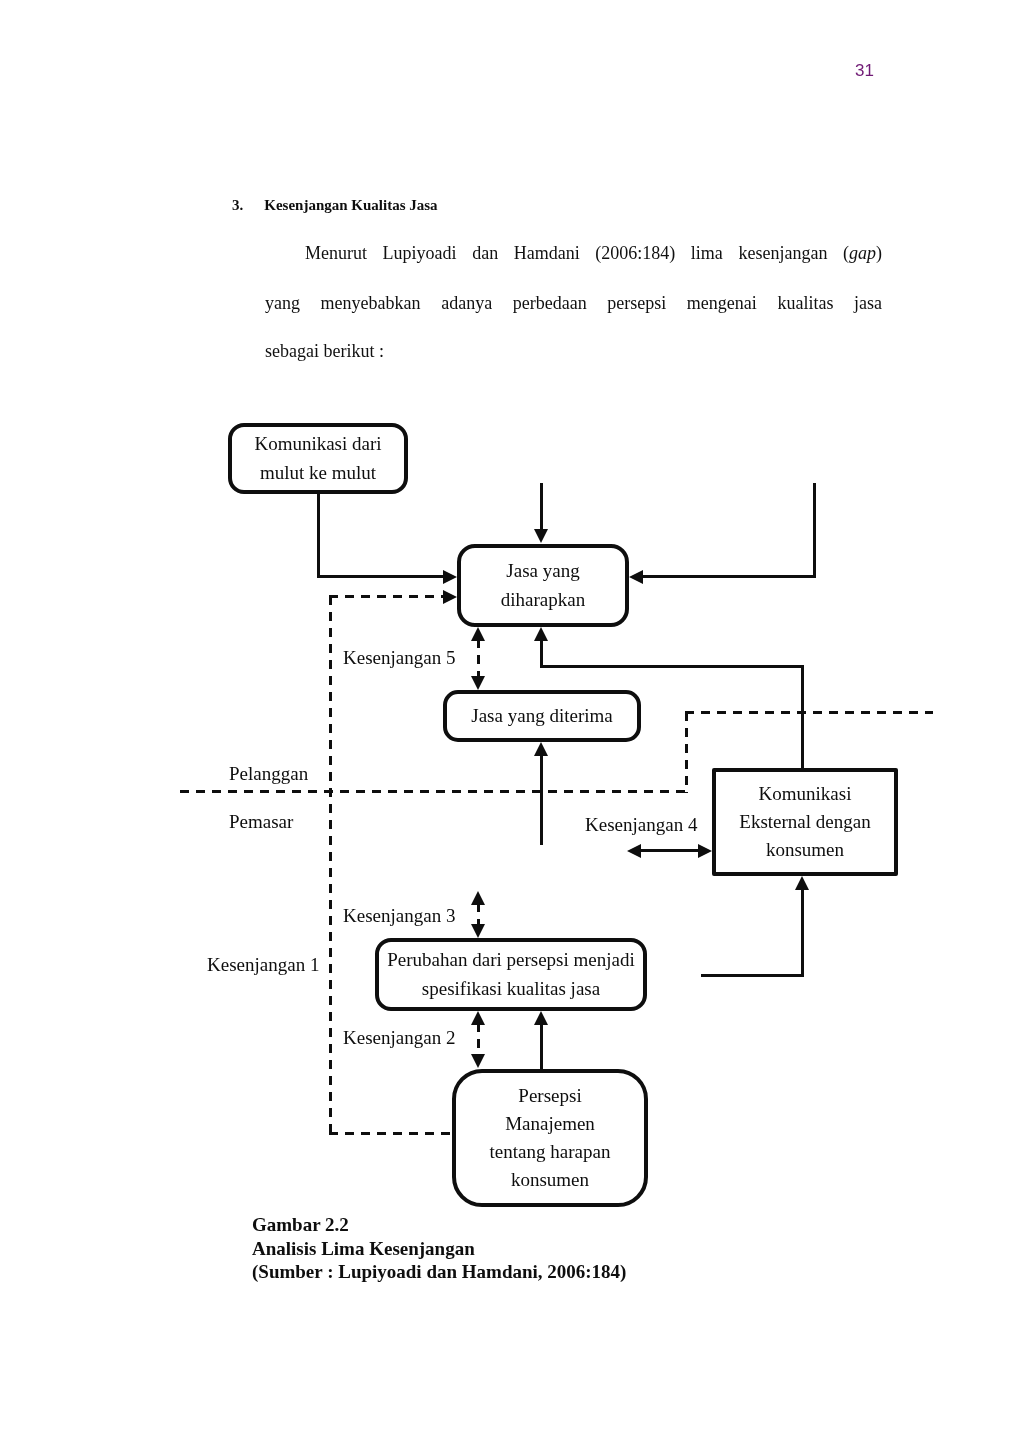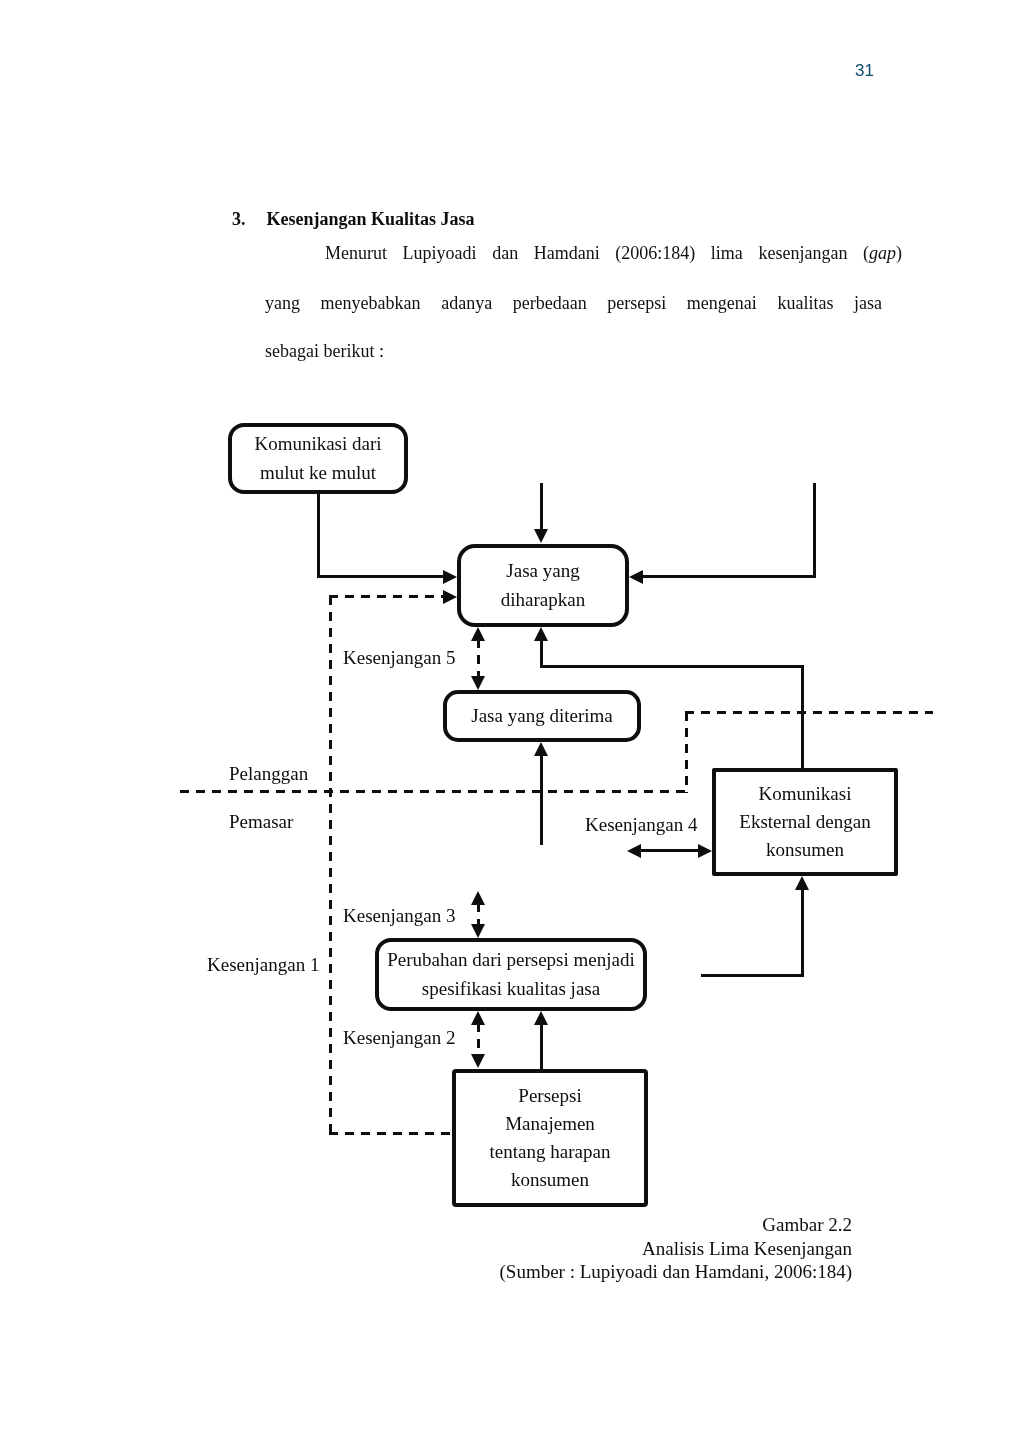--- a/index.html
+++ b/index.html
@@ -2,72 +2,72 @@
 <html><head>
 <meta charset="utf-8">
 <style>
   html,body{margin:0;padding:0;background:#ffffff;}
   #page{
     position:relative; width:1024px; height:1449px; background:#ffffff;
     font-family:"Liberation Serif","DejaVu Serif",serif; color:#0e0e0e; overflow:hidden;
   }
   #page-number{
     position:absolute; left:855px; top:61px; font-family:"Liberation Sans","DejaVu Sans",sans-serif;
-    font-size:17px; color:#0c4a6e;
+    font-size:17px; color:#701a75;
   }
-  #heading{position:absolute; left:232px; top:197px; font-size:18px; font-weight:bold;margin-top:12px;}
+  #heading{position:absolute; left:232px; top:197px; font-size:15px; font-weight:bold;}
   #heading .h-title{margin-left:21px;}
   .para-line{position:absolute; font-size:18px; color:#111;}
   .just{text-align:justify; text-align-last:justify;}
   .box{
     position:absolute; border:4px solid #0e0e0e; background:#ffffff; box-sizing:border-box;
     display:flex; align-items:center; justify-content:center; text-align:center;
     font-size:19px; line-height:1.48; white-space:pre-line; border-radius:14px;
   }
   .hline{position:absolute; height:3px; background:#0e0e0e;}
   .vline{position:absolute; width:3px; background:#0e0e0e;}
   .hdash{position:absolute; height:3px; background:repeating-linear-gradient(90deg,#0e0e0e 0 9px,transparent 9px 16px);}
   .vdash{position:absolute; width:3px; background:repeating-linear-gradient(180deg,#0e0e0e 0 9px,transparent 9px 16px);}
   .arr{position:absolute; width:0; height:0;}
   .arr-up{border-left:7px solid transparent; border-right:7px solid transparent; border-bottom:14px solid #0e0e0e;}
   .arr-down{border-left:7px solid transparent; border-right:7px solid transparent; border-top:14px solid #0e0e0e;}
   .arr-left{border-top:7px solid transparent; border-bottom:7px solid transparent; border-right:14px solid #0e0e0e;}
   .arr-right{border-top:7px solid transparent; border-bottom:7px solid transparent; border-left:14px solid #0e0e0e;}
   .dlabel{position:absolute; font-size:19px; white-space:nowrap;}
   #caption{
-    position:absolute; left:252px; top:1213px; width:600px; text-align:right;
-    font-weight:normal; font-size:19px; line-height:23.5px;
+    position:absolute; left:252px; top:1213px; width:600px; text-align:left;
+    font-weight:bold; font-size:19px; line-height:23.5px;
   }
 </style>
 </head>
 <body>
 
 <div id="page">
 
   <div id="page-number">31</div>
 
   <div id="heading">
     <span>3.</span><span class="h-title">Kesenjangan Kualitas Jasa</span>
   </div>
 
-  <div class="para-line just" style="left:305px; top:243px; width:577px;margin-left:20px;"><span>Menurut Lupiyoadi dan Hamdani (2006:184) lima kesenjangan (</span><i>gap</i><span>)</span></div>
+  <div class="para-line just" style="left:305px; top:243px; width:577px;"><span>Menurut Lupiyoadi dan Hamdani (2006:184) lima kesenjangan (</span><i>gap</i><span>)</span></div>
   <div class="para-line just" style="left:265px; top:293px; width:617px;">yang menyebabkan adanya perbedaan persepsi mengenai kualitas jasa</div>
   <div class="para-line" style="left:265px; top:341px;">sebagai berikut :</div>
 
   <div class="box" style="left:228px; top:423px; width:180px; height:71px; border-radius:16px;">Komunikasi dari
 mulut ke mulut</div>
   <div class="box" style="left:443px; top:690px; width:198px; height:52px; border-radius:15px;">Jasa yang diterima</div>
   <div class="box" style="left:457px; top:544px; width:172px; height:83px; border-radius:18px;">Jasa yang
 diharapkan</div>
   <div class="box" style="left:712px; top:768px; width:186px; height:108px; border-radius:2px;">Komunikasi
 Eksternal dengan
 konsumen</div>
   <div class="box" style="left:375px; top:938px; width:272px; height:73px; border-radius:16px;">Perubahan dari persepsi menjadi
 spesifikasi kualitas jasa</div>
-  <div class="box" style="left:452px; top:1069px; width:196px; height:138px; border-radius:4px;">Persepsi
+  <div class="box" style="left:452px; top:1069px; width:196px; height:138px; border-radius:30px;">Persepsi
 Manajemen
 tentang harapan
 konsumen</div>
 
   <div class="vline" style="left:317px; top:492px; height:86px;"></div>
   <div class="hline" style="left:317px; top:575px; width:128px;"></div>
   <div class="arr arr-right" style="left:443px; top:570px;"></div>
 
   <div class="vline" style="left:540px; top:483px; height:48px;"></div>
   <div class="arr arr-down" style="left:534px; top:529px;"></div>

